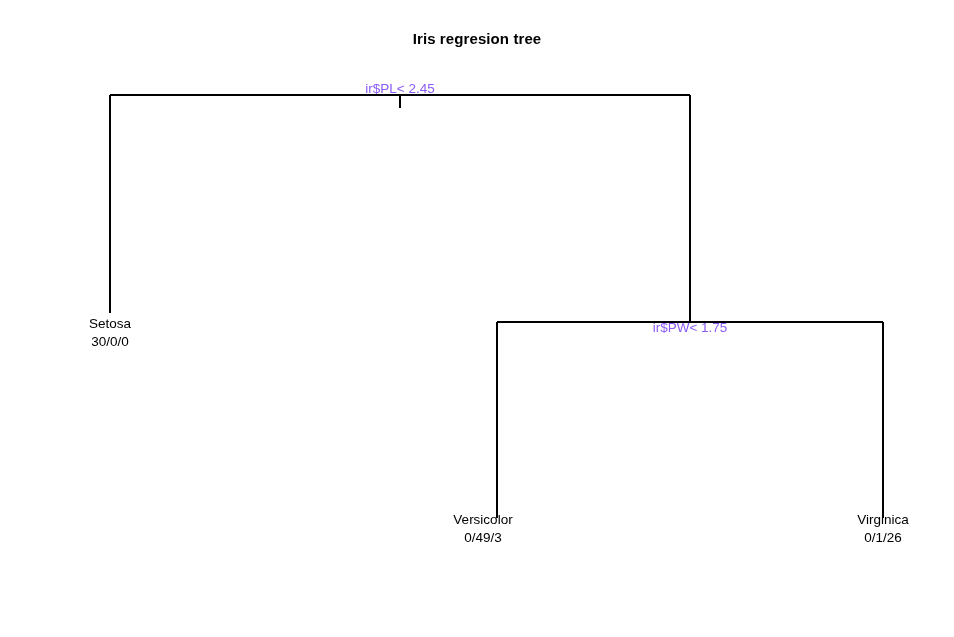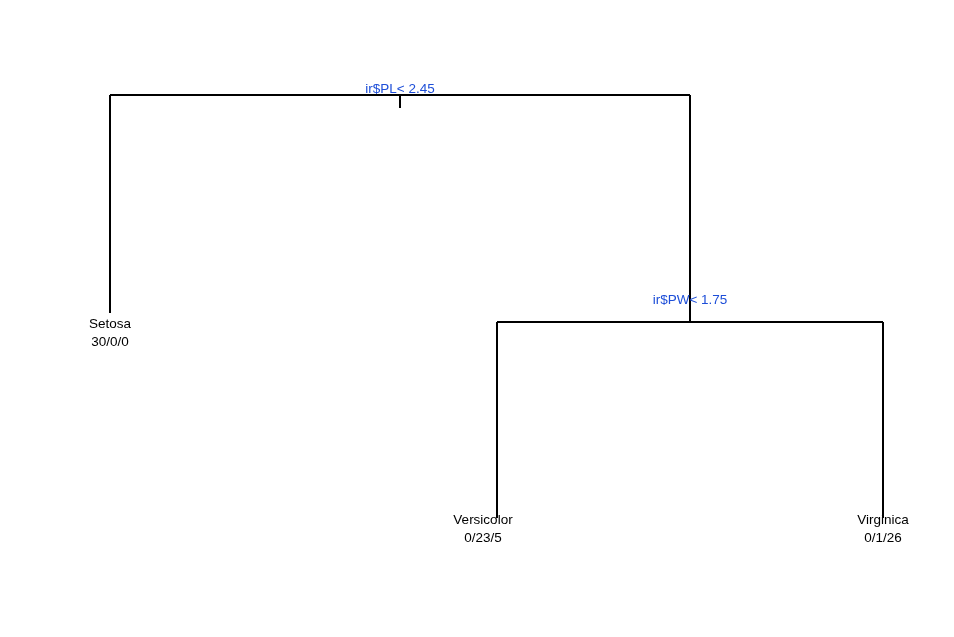--- a/index.html
+++ b/index.html
@@ -37,21 +37,21 @@
     position: absolute;
     left: 0;
     top: 0;
     width: 954px;
     height: 637px;
   }
   
   .split-label {
     position: absolute;
     font-size: 13.5px;
-    color: #1d4ed8;
+    color: #8b5cf6;
     white-space: nowrap;
     transform: translateX(-50%);
     text-align: right;
   }
   .leaf-label {
     position: absolute;
     font-size: 13.5px;
     color: #000000;
     white-space: nowrap;
     transform: translateX(-50%);
@@ -63,50 +63,51 @@
   }
   .leaf-label .leaf-counts {
     display: block;
   }
 </style>
 </head>
 <body>
 
 <div id="plot-canvas">
 
+  <div class="plot-title">Iris regresion tree</div>
 
   <svg class="tree-svg" viewBox="0 0 954 637" shape-rendering="crispEdges">
 
     <line x1="400" y1="95" x2="400" y2="108" stroke="#000000" stroke-width="1.4"></line>
 
     <line x1="110" y1="95" x2="690" y2="95" stroke="#000000" stroke-width="1.4"></line>
 
     <line x1="110" y1="95" x2="110" y2="313" stroke="#000000" stroke-width="1.4"></line>
 
     <line x1="690" y1="95" x2="690" y2="322" stroke="#000000" stroke-width="1.4"></line>
 
     <line x1="497" y1="322" x2="883" y2="322" stroke="#000000" stroke-width="1.4"></line>
 
     <line x1="497" y1="322" x2="497" y2="518" stroke="#000000" stroke-width="1.4"></line>
 
     <line x1="883" y1="322" x2="883" y2="518" stroke="#000000" stroke-width="1.4"></line>
   </svg>
 
   <div class="split-label" style="left:400px; top:81px;">ir$PL&lt; 2.45</div>
 
-  <div class="split-label" style="left:690px; top:292px;">ir$PW&lt; 1.75</div>
+  <div class="split-label" style="left:690px; top:320px;">ir$PW&lt; 1.75</div>
 
   <div class="leaf-label" style="left:110px; top:315px;">
     <span class="leaf-name">Setosa</span>
     <span class="leaf-counts">30/0/0</span>
   </div>
 
   <div class="leaf-label" style="left:483px; top:511px;">
     <span class="leaf-name">Versicolor</span>
-    <span class="leaf-counts">0/23/5</span>
+    <span class="leaf-counts">0/49/3</span>
   </div>
 
   <div class="leaf-label" style="left:883px; top:511px;">
     <span class="leaf-name">Virginica</span>
     <span class="leaf-counts">0/1/26</span>
   </div>
 
 </div>
 
 </body></html>

